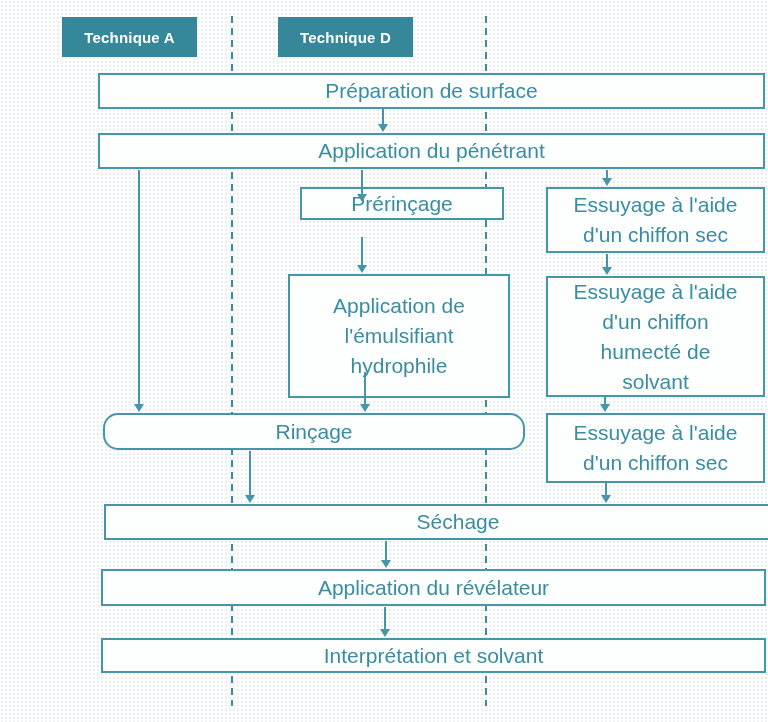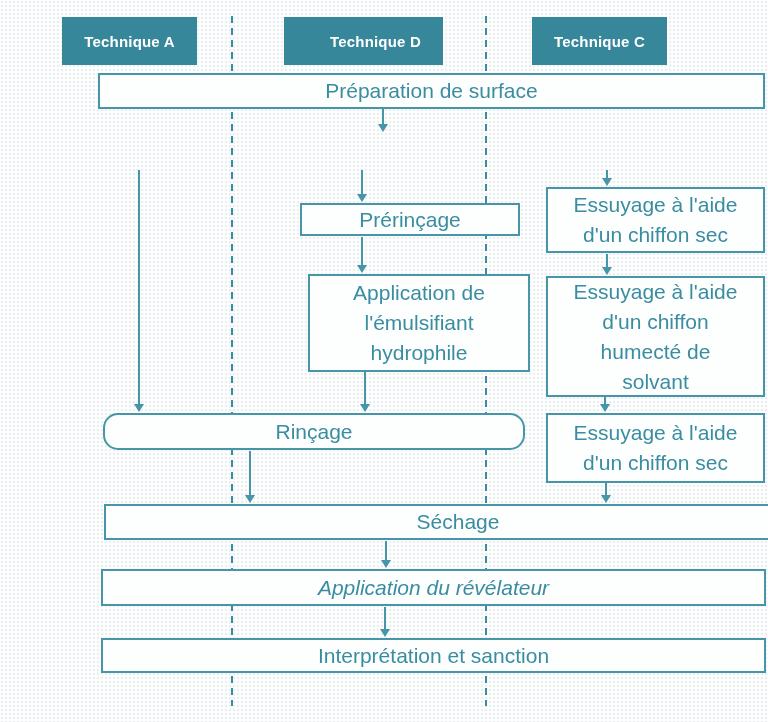--- a/index.html
+++ b/index.html
@@ -14,21 +14,21 @@
     position:relative;width:768px;height:722px;overflow:hidden;
     background-color:var(--bg);
     background-image:radial-gradient(#e9eef1 0.8px, transparent 0.9px);
     background-size:4px 4px;
   }
   .dash{
     position:absolute;top:16px;height:690px;width:2px;z-index:0;
     background-image:repeating-linear-gradient(to bottom, var(--teal) 0 7px, transparent 7px 12px);
   }
   .hdr{
-    position:absolute;top:17px;width:135px;height:48px;z-index:2;
+    position:absolute;top:17px;width:135px;height:40px;z-index:2;
     background:var(--header-fill);color:#ffffff;
     font-weight:bold;font-size:15px;letter-spacing:0.2px;
     display:flex;align-items:center;justify-content:center;
   }
   .box{
     position:absolute;box-sizing:border-box;z-index:1;
     background:#fdfefe;border:2px solid var(--border);
     color:var(--teal);font-size:21px;line-height:30px;
     display:flex;align-items:center;justify-content:center;
     text-align:center;white-space:pre-line;margin-left:48px;
@@ -44,31 +44,31 @@
 </style>
 </head>
 <body>
 
 <div class="diagram">
 
   <div class="dash" style="left:231px;"></div>
   <div class="dash" style="left:485px;"></div>
 
   <div class="hdr" style="left:62px;">Technique A</div>
-  <div class="hdr" style="left:284px;padding-left:24px;">Technique D</div>
-  <div class="hdr" style="left:532px;">Technique C</div>
+  <div class="hdr" style="left:278px;">Technique D</div>
 
   <div class="box" style="left:50px;top:73px;width:667px;height:36px;">Préparation de surface</div>
+  <div class="box" style="left:50px;top:133px;width:667px;height:36px;">Application du pénétrant</div>
   <div class="box" style="left:55px;top:413px;width:422px;height:37px;border-radius:15px;">Rinçage</div>
   <div class="box" style="left:56px;top:504px;width:708px;height:36px;">Séchage</div>
-  <div class="box" style="left:53px;top:569px;width:665px;height:37px;font-style:italic;">Application du révélateur</div>
-  <div class="box" style="left:53px;top:638px;width:665px;height:35px;">Interprétation et sanction</div>
+  <div class="box" style="left:53px;top:569px;width:665px;height:37px;">Application du révélateur</div>
+  <div class="box" style="left:53px;top:638px;width:665px;height:35px;">Interprétation et solvant</div>
 
-  <div class="box" style="left:252px;top:203px;width:220px;height:33px;">Prérinçage</div>
-  <div class="box" style="left:260px;top:274px;width:222px;height:98px;">Application de
+  <div class="box" style="left:252px;top:187px;width:204px;height:33px;">Prérinçage</div>
+  <div class="box" style="left:240px;top:274px;width:222px;height:124px;">Application de
 l'émulsifiant
 hydrophile</div>
 
   <div class="box" style="left:498px;top:187px;width:219px;height:66px;">Essuyage à l'aide
 d'un chiffon sec</div>
   <div class="box" style="left:498px;top:276px;width:219px;height:121px;">Essuyage à l'aide
 d'un chiffon
 humecté de
 solvant</div>
   <div class="box" style="left:498px;top:413px;width:219px;height:70px;">Essuyage à l'aide

